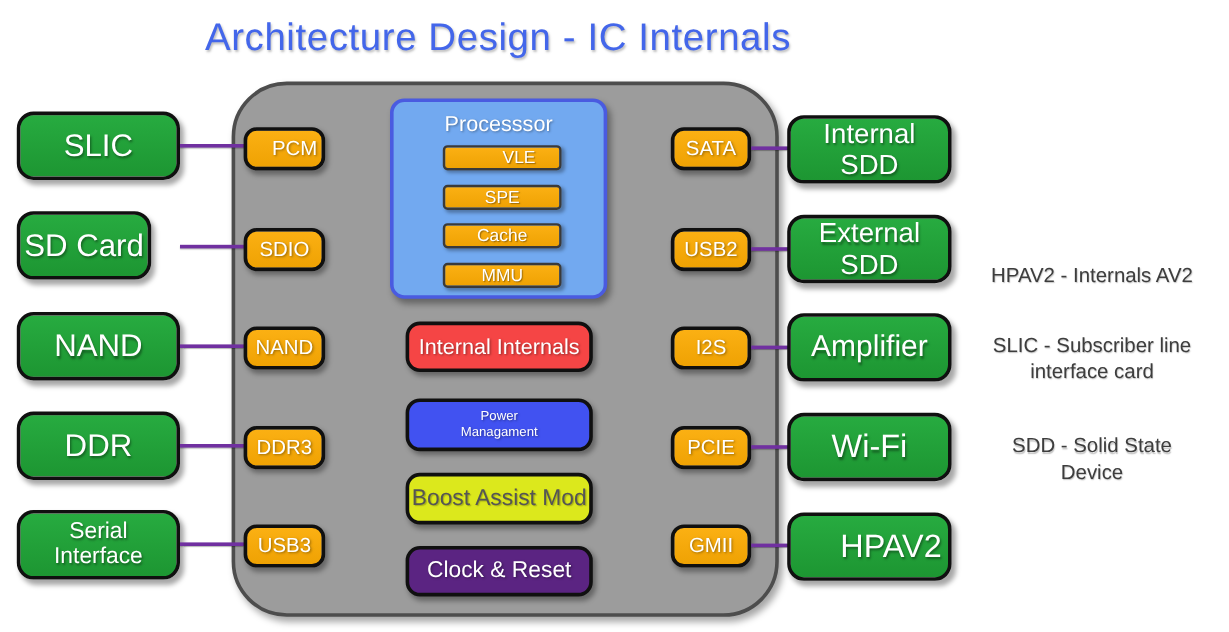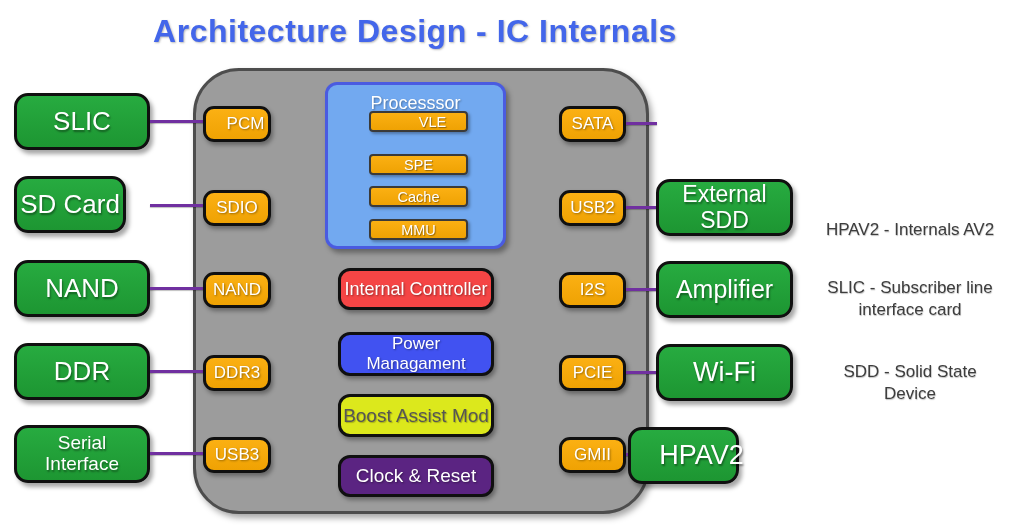--- a/index.html
+++ b/index.html
@@ -2,21 +2,21 @@
 <html><head>
 <meta charset="utf-8">
 <style>
   html,body{margin:0;padding:0;background:#fff;}
   .stage{
     position:relative;width:1024px;height:527px;background:#ffffff;overflow:hidden;
     font-family:"Liberation Sans",sans-serif;
   }
   .title{
     position:absolute;top:13px;left:120px;width:590px;text-align:center;
-    font-size:32px;color:#4366ea;font-weight:700;letter-spacing:0.5px;
+    font-size:32px;color:#4366ea;font-weight:400;letter-spacing:0.5px;
     text-shadow:1px 1px 2px rgba(60,60,60,0.35);
   }
   .chip{
     position:absolute;left:193px;top:68px;width:450px;height:440px;
     background:#9c9c9c;border:3px solid #4d4d4d;border-radius:46px;
     box-shadow:3px 4px 6px rgba(0,0,0,0.35);
   }
   .gbox{
     position:absolute;display:flex;align-items:center;justify-content:center;
     background:linear-gradient(#27ab40,#1d9632);
@@ -52,21 +52,21 @@
   }
   .cblock{
     position:absolute;left:338px;width:156px;
     display:flex;align-items:center;justify-content:center;
     border:3px solid #101010;border-radius:12px;color:#fff;
     box-shadow:2px 3px 4px rgba(0,0,0,0.35);
     text-shadow:1px 1px 2px rgba(0,0,0,0.4);
     text-align:center;white-space:pre-line;line-height:1.15;box-sizing:border-box;
   }
   .blk-red{top:268px;height:42px;background:#f54545;font-size:18px;}
-  .blk-blue{top:332px;height:44px;background:#4152f1;font-size:17px;}
+  .blk-blue{top:332px;height:44px;background:#4152f1;font-size:11px;}
   .blk-yellow{top:394px;height:43px;background:#dce81c;font-size:19px;color:#555;text-shadow:1px 1px 1px rgba(0,0,0,0.25);}
   .blk-purple{top:455px;height:42px;background:#5b2482;font-size:19px;}
   .note{
     position:absolute;left:800px;width:220px;text-align:center;
     color:#3d3d3d;font-size:17px;line-height:1.28;white-space:pre-line;
     text-shadow:0.5px 1px 1px rgba(0,0,0,0.25);
   }
 </style>
 </head>
 <body>
@@ -91,48 +91,49 @@
   <div class="line" style="left:150px;top:452px;width:54px;"></div>
 
   <div class="obox" style="left:203px;top:106px;width:68px;height:36px;padding-left:17px;">PCM</div>
   <div class="obox" style="left:203px;top:190px;width:68px;height:36px;">SDIO</div>
   <div class="obox" style="left:203px;top:272px;width:68px;height:36px;">NAND</div>
   <div class="obox" style="left:203px;top:355px;width:68px;height:36px;">DDR3</div>
   <div class="obox" style="left:203px;top:437px;width:68px;height:36px;">USB3</div>
 
   <div class="proc">
     <div class="proc-title">Processsor</div>
-    <div class="unit" style="top:26px;padding-left:28px;">VLE</div>
+    <div class="unit" style="top:36px;padding-left:28px;">VLE</div>
     <div class="unit" style="top:69px;">SPE</div>
     <div class="unit" style="top:101px;">Cache</div>
     <div class="unit" style="top:134px;">MMU</div>
   </div>
 
-  <div class="cblock blk-red">Internal Controller</div>
+  <div class="cblock blk-red">Internal Internals</div>
   <div class="cblock blk-blue">Power
 Managament</div>
   <div class="cblock blk-yellow">Boost Assist Mod</div>
   <div class="cblock blk-purple">Clock &amp; Reset</div>
 
   <div class="obox" style="left:559px;top:106px;width:67px;height:36px;">SATA</div>
   <div class="obox" style="left:559px;top:190px;width:67px;height:36px;">USB2</div>
   <div class="obox" style="left:559px;top:272px;width:67px;height:36px;">I2S</div>
   <div class="obox" style="left:559px;top:355px;width:67px;height:36px;">PCIE</div>
   <div class="obox" style="left:559px;top:437px;width:67px;height:36px;">GMII</div>
 
   <div class="line" style="left:626px;top:122px;width:31px;"></div>
   <div class="line" style="left:626px;top:206px;width:31px;"></div>
   <div class="line" style="left:626px;top:288px;width:31px;"></div>
   <div class="line" style="left:626px;top:371px;width:31px;"></div>
   <div class="line" style="left:626px;top:453px;width:31px;"></div>
 
+  <div class="gbox" style="left:656px;top:96px;width:137px;height:57px;font-size:23px;">Internal SDD</div>
   <div class="gbox" style="left:656px;top:179px;width:137px;height:57px;font-size:23px;">External SDD</div>
   <div class="gbox" style="left:656px;top:261px;width:137px;height:57px;font-size:25px;">Amplifier</div>
   <div class="gbox" style="left:656px;top:344px;width:137px;height:57px;font-size:27px;">Wi-Fi</div>
-  <div class="gbox" style="left:628px;top:427px;width:111px;height:57px;font-size:27px;padding-left:36px;">HPAV2</div>
+  <div class="gbox" style="left:656px;top:427px;width:137px;height:57px;font-size:27px;padding-left:36px;">HPAV2</div>
 
   <div class="note" style="top:219px;">HPAV2 - Internals AV2</div>
   <div class="note" style="top:277px;">SLIC - Subscriber line
 interface card</div>
   <div class="note" style="top:361px;">SDD - Solid State
 Device</div>
 
 </div>
 
 </body></html>

